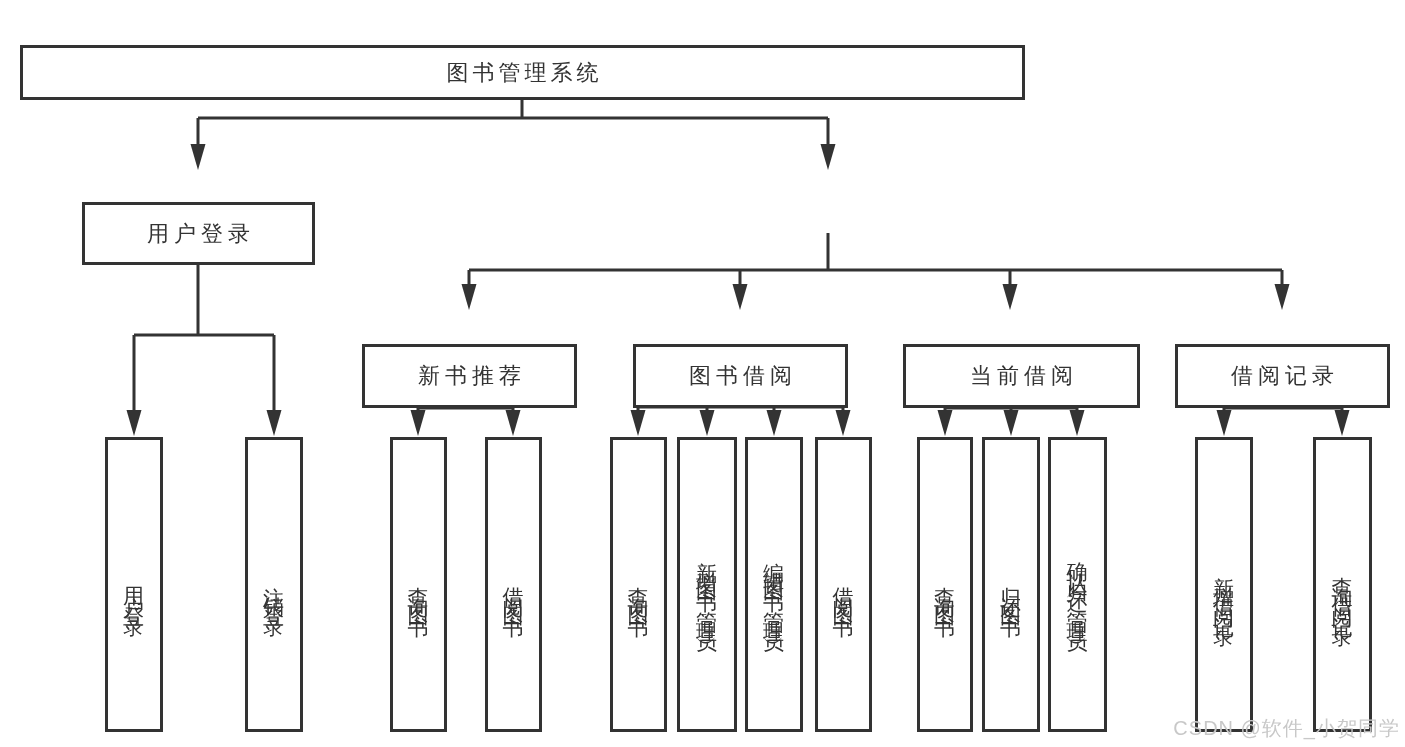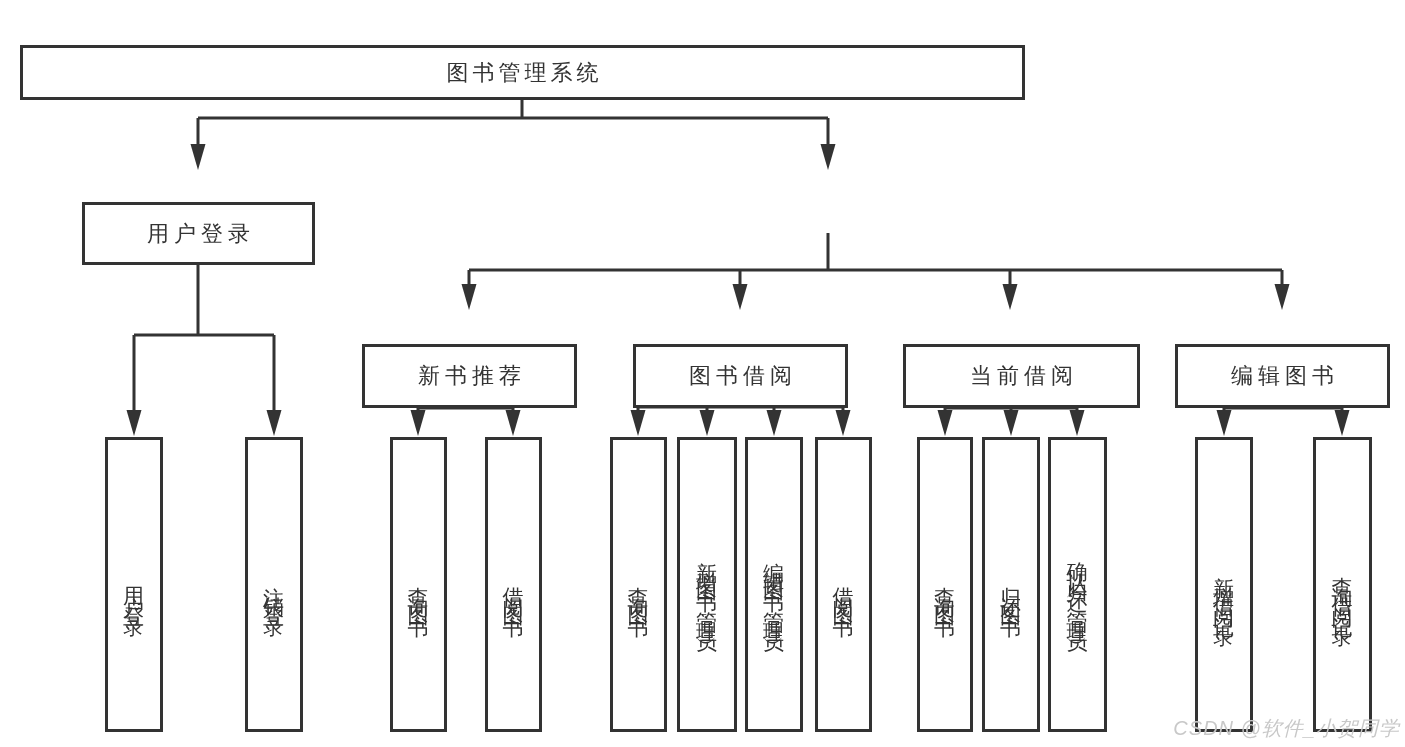--- a/index.html
+++ b/index.html
@@ -55,21 +55,20 @@
     white-space: nowrap;
   }
   .watermark {
     position: absolute;
     right: 5px;
     bottom: 5px;
     font-size: 20px;
     letter-spacing: 1px;
     color: #c8c8c8;
     white-space: nowrap;
-    font-style: italic;
   }
 </style>
 </head>
 <body>
 
 <div class="canvas">
 
   <svg class="connector-layer" viewBox="0 0 1405 747" xmlns="http://www.w3.org/2000/svg">
 
     <g>
@@ -120,21 +119,21 @@
     </g>
   </svg>
 
   <div class="node hbox root" style="left:20px; top:13px; width:1005px; height:55px;">图书管理系统</div>
 
   <div class="node hbox" style="left:82px; top:170px; width:233px; height:63px;">用户登录</div>
 
   <div class="node hbox" style="left:362px; top:312px; width:215px; height:64px;">新书推荐</div>
   <div class="node hbox" style="left:633px; top:312px; width:215px; height:64px;">图书借阅</div>
   <div class="node hbox" style="left:903px; top:312px; width:237px; height:64px;">当前借阅</div>
-  <div class="node hbox" style="left:1175px; top:312px; width:215px; height:64px;">编辑图书</div>
+  <div class="node hbox" style="left:1175px; top:312px; width:215px; height:64px;">借阅记录</div>
 
   <div class="node vbox" style="left:105px; top:437px; width:58px; height:295px;">
     <span class="vtext">用户登录</span>
   </div>
   <div class="node vbox" style="left:245px; top:437px; width:58px; height:295px;">
     <span class="vtext">注销登录</span>
   </div>
 
   <div class="node vbox" style="left:390px; top:437px; width:57px; height:295px;">
     <span class="vtext">查询图书</span>

